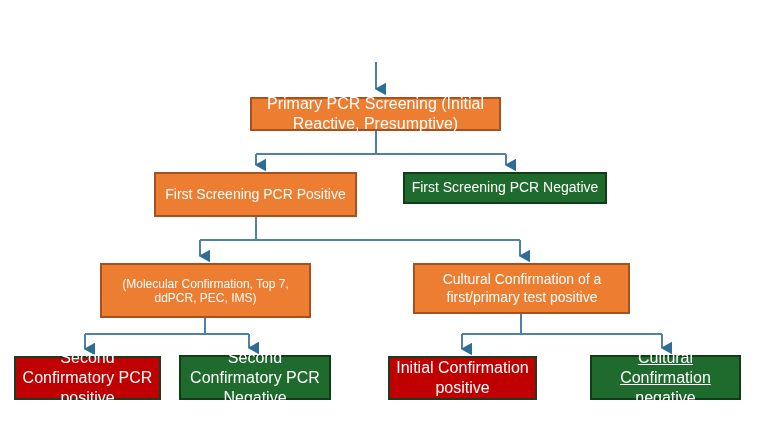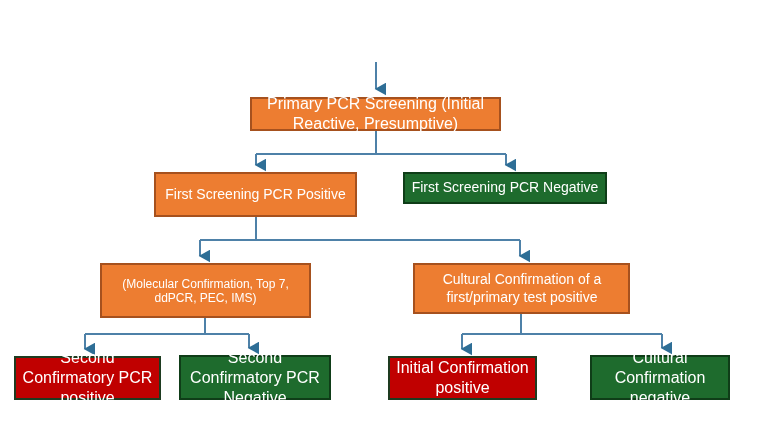--- a/index.html
+++ b/index.html
@@ -50,21 +50,21 @@
 
   #node-sample        { left: 310px; top: 31px;  width: 132px; height: 31px; }
   #node-primary       { left: 250px; top: 97px;  width: 251px; height: 34px; }
   #node-first-pos     { left: 154px; top: 172px; width: 203px; height: 45px; }
   #node-first-neg     { left: 403px; top: 172px; width: 204px; height: 32px; }
   #node-second-conf   { left: 100px; top: 263px; width: 211px; height: 55px; }
   #node-cultural-conf { left: 413px; top: 263px; width: 217px; height: 51px; padding-left: 7px; }
   #node-sc-pos        { left: 14px;  top: 356px; width: 147px; height: 44px; }
   #node-sc-neg        { left: 179px; top: 355px; width: 152px; height: 45px; text-align: center; }
   #node-cc-pos        { left: 388px; top: 356px; width: 149px; height: 44px; }
-  #node-cc-neg        { left: 590px; top: 355px; width: 140px; height: 45px; }
+  #node-cc-neg        { left: 590px; top: 355px; width: 151px; height: 45px; text-decoration: underline; }
 </style>
 </head>
 <body>
 
 <div class="canvas">
 
   <svg class="connectors" width="768" height="442" viewBox="0 0 768 442" xmlns="http://www.w3.org/2000/svg">
     <defs>
       <marker id="arrow" viewBox="0 0 10 10" refX="5" refY="8" markerWidth="6.5" markerHeight="6.5" orient="auto-start-reverse">
         <path d="M0,0 L10,0 L5,9 Z" fill="#2e6e96"></path>

